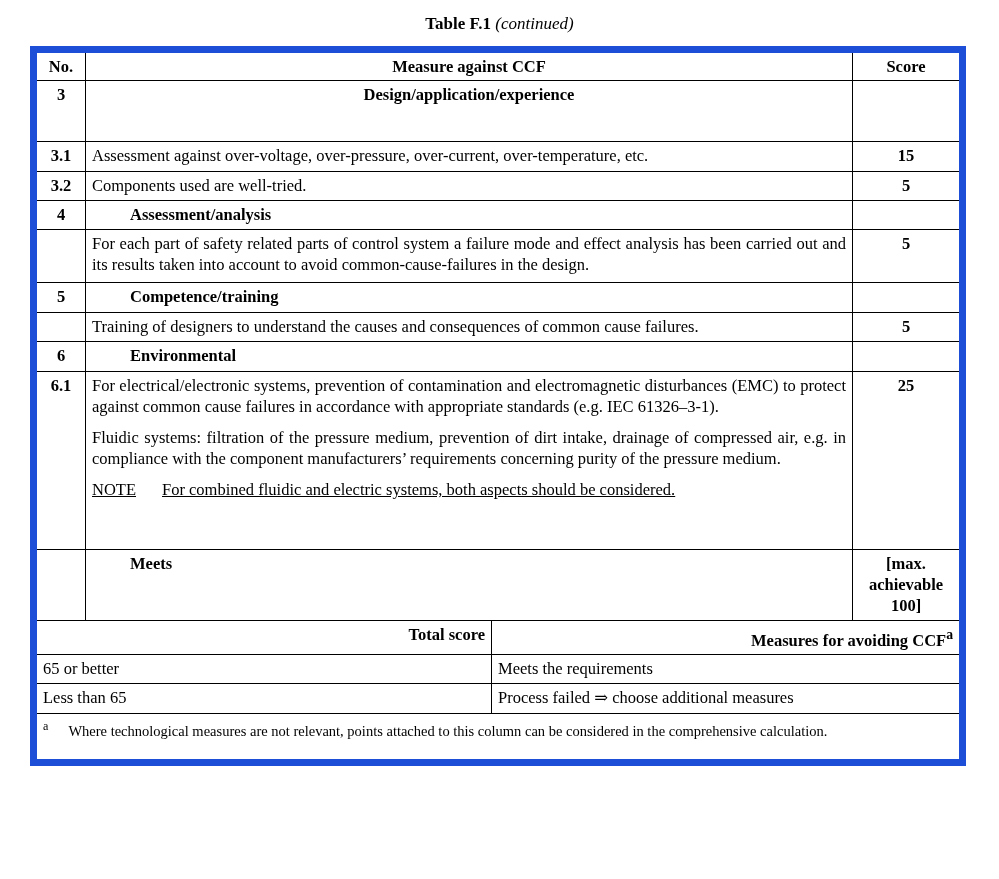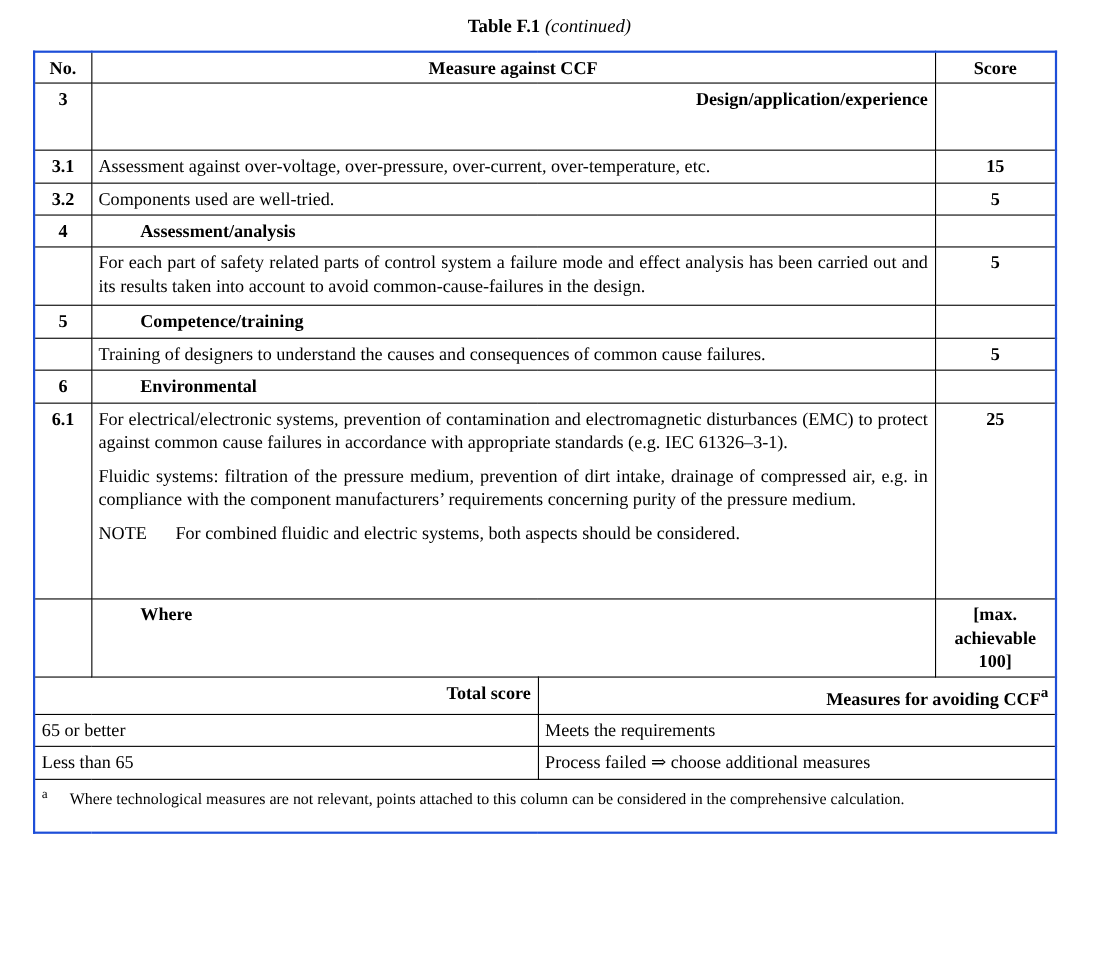--- a/index.html
+++ b/index.html
@@ -24,21 +24,21 @@
     font-size: 17px;
     margin: 2px 0 12px 0;
   }
   .doc-title .t-bold { font-weight: bold; }
   .doc-title .t-italic { font-style: italic; }
 
   table.doc {
     width: 929px;
     border-collapse: collapse;
     table-layout: fixed;
-    border: 2px solid #1d4ed8;
+    border: 7px solid #1d4ed8;
     font-size: 16.5px;
     line-height: 21px;
   }
   table.doc td, table.doc th {
     border: 1px solid #000;
     padding: 3px 6px;
     vertical-align: top;
     overflow: hidden;
   }
   th.hdr {
@@ -52,28 +52,28 @@
     font-weight: bold;
     padding-left: 2px;
     padding-right: 2px;
   }
   td.score-cell {
     text-align: center;
     font-weight: bold;
   }
   td.measure-cell { text-align: left; }
   td.measure-cell.center-bold {
-    text-align: right;
+    text-align: center;
     font-weight: bold;
   }
   td.measure-cell.bold { font-weight: bold; padding-left: 44px; }
   td.measure-cell.justify { text-align: justify; margin-top: 23px; }
   td.measure-cell p { margin: 0 0 10px 0; }
   td.measure-cell p:last-child { margin-bottom: 0; }
-  .note-line { text-align: left; }
+  .note-line { text-align: left; text-decoration: underline; }
   .note-label { margin-right: 26px; }
   td.sub-hdr {
     font-weight: bold;
     text-align: right;
     vertical-align: middle;
   }
   td.footnote-cell {
     font-size: 14.5px;
     line-height: 19px;
     padding: 4px 6px;
@@ -159,21 +159,21 @@
         <p>For electrical/electronic systems, prevention of contamination and electromagnetic disturbances (EMC) to protect against common cause failures in accordance with appropriate standards (e.g. IEC 61326–3-1).</p>
         <p>Fluidic systems: filtration of the pressure medium, prevention of dirt intake, drainage of compressed air, e.g. in compliance with the component manufacturers’ requirements concerning purity of the pressure medium.</p>
         <p class="note-line"><span class="note-label">NOTE</span><span>For combined fluidic and electric systems, both aspects should be considered.</span></p>
       </td>
       <td class="score-cell">25</td>
     </tr>
 
 
     <tr style="height:71px">
       <td class="no-cell"></td>
-      <td class="measure-cell bold" colspan="2">Where</td>
+      <td class="measure-cell bold" colspan="2">Meets</td>
       <td class="score-cell">[max. achievable 100]</td>
     </tr>
 
     <tr style="height:28px">
       <td class="sub-hdr" colspan="2">Total score</td>
       <td class="sub-hdr" colspan="2"><span>Measures for avoiding CCF</span><sup>a</sup></td>
     </tr>
 
     <tr style="height:29px">
       <td colspan="2">65 or better</td>

